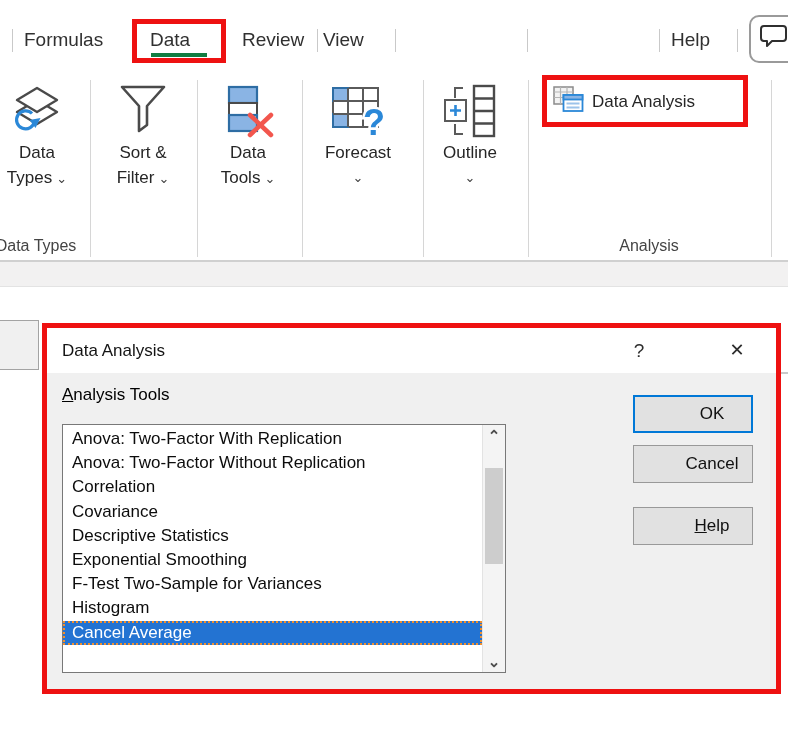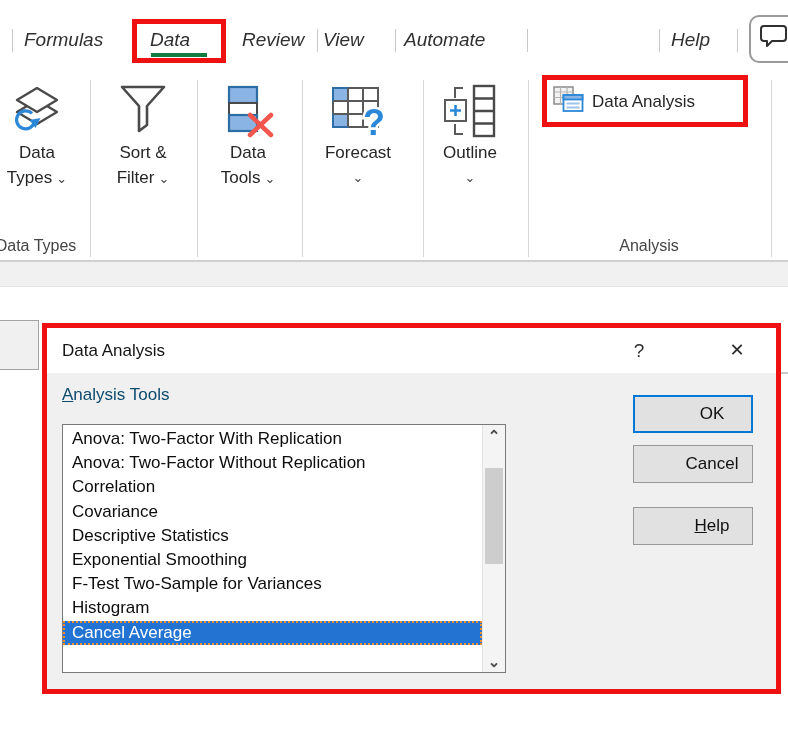--- a/index.html
+++ b/index.html
@@ -7,21 +7,21 @@
     --green:#107c41;
     --sel:#2373d2;
     --inkdark:#262626;
   }
   html,body{margin:0;padding:0;background:#fff;}
   #screen{
     position:relative;width:788px;height:742px;overflow:hidden;background:#ffffff;
     font-family:"Liberation Sans",sans-serif;-webkit-font-smoothing:antialiased;
   }
   
-  .tab{position:absolute;top:18px;height:44px;line-height:44px;font-size:19px;color:#303030;white-space:nowrap;cursor:default;font-style:italic;}
+  .tab{position:absolute;top:18px;height:44px;line-height:44px;font-size:19px;color:#303030;white-space:nowrap;cursor:default;}
   .tabsep{position:absolute;top:29px;height:23px;width:1px;background:#c9c9c9;}
   .redbox{position:absolute;border:5px solid var(--red);box-sizing:border-box;pointer-events:none;}
   #redbox-tab{left:132px;top:19px;width:94px;height:44px;}
   #green-underline{position:absolute;left:151px;top:53px;width:56px;height:4px;background:var(--green);}
   #comment-btn{position:absolute;left:749px;top:15px;width:54px;height:48px;background:#fff;border:2px solid #9a9a9a;border-radius:10px;box-sizing:border-box;display:flex;align-items:center;padding-left:9px;}
   
   .rbtn{position:absolute;top:80px;width:96px;height:158px;display:flex;flex-direction:column;align-items:center;font-size:17px;color:var(--inkdark);}
   .rbtn .iconwrap{height:58px;display:flex;align-items:center;justify-content:center;margin-top:2px;}
   .rbtn .l1,.rbtn .l2{line-height:25px;white-space:nowrap;text-align:center;}
   .chev{font-size:13px;color:#3c3c3c;margin-left:4px;}
@@ -37,21 +37,21 @@
   
   #namebox{position:absolute;left:-2px;top:320px;width:41px;height:50px;background:#f0f0f0;border:1px solid #a3a3a3;box-sizing:border-box;}
   #bg-gridline{position:absolute;left:781px;top:372px;width:7px;height:2px;background:#c9c9c9;}
   
   #dialog{position:absolute;left:42px;top:323px;width:739px;height:371px;border:5px solid var(--red);background:#f0f0f0;box-sizing:border-box;}
   #dialog-titlebar{position:relative;height:45px;background:#ffffff;}
   #dialog-title{position:absolute;left:15px;top:0;line-height:45px;font-size:17px;color:#141414;white-space:nowrap;}
   #dialog-help{position:absolute;left:574px;top:6px;width:36px;height:33px;text-align:center;line-height:33px;font-size:19px;color:#2d2d2d;}
   #dialog-close{position:absolute;left:662px;top:6px;width:56px;height:33px;text-align:center;line-height:33px;font-size:18px;color:#2d2d2d;}
   #dialog-body{position:relative;height:316px;}
-  #analysis-tools-label{position:absolute;left:15px;top:12px;font-size:17px;color:#0c4a6e;}
+  #analysis-tools-label{position:absolute;left:15px;top:12px;font-size:17px;color:#000000;}
   .accel{text-decoration:underline;}
   #listbox{position:absolute;left:15px;top:51px;width:444px;height:249px;background:#fff;border:1px solid #787878;box-sizing:border-box;overflow:hidden;}
   #list-items{position:absolute;left:0;top:2px;right:23px;}
   .listitem{height:24.2px;line-height:24.2px;padding-left:9px;font-size:17px;color:#0c0c0c;white-space:nowrap;overflow:hidden;}
   .listitem.selected{background:var(--sel);color:#fff;outline:2px dotted #f08f2e;outline-offset:-2px;}
   #scrollbar{position:absolute;right:0;top:0;width:23px;height:247px;background:#f4f4f4;border-left:1px solid #e3e3e3;box-sizing:border-box;}
   .scroll-arrow{position:absolute;left:0;width:22px;height:22px;text-align:center;color:#4d4d4d;font-size:15px;line-height:20px;font-weight:bold;}
   #scroll-up{top:1px;}
   #scroll-down{bottom:1px;line-height:26px;}
   #scroll-thumb{position:absolute;left:2px;top:43px;width:18px;height:96px;background:#cdcdcd;}
@@ -65,21 +65,20 @@
 
 <div id="screen">
 
   <div class="tabsep" style="left:12px"></div>
   <div class="tab" style="left:24px">Formulas</div>
   <div class="tab" style="left:150px">Data</div>
   <div class="tab" style="left:242px">Review</div>
   <div class="tabsep" style="left:317px"></div>
   <div class="tab" style="left:323px">View</div>
   <div class="tabsep" style="left:395px"></div>
-  <div class="tab" style="left:404px">Automate</div>
   <div class="tabsep" style="left:527px"></div>
   <div class="tabsep" style="left:659px"></div>
   <div class="tab" style="left:671px">Help</div>
   <div class="tabsep" style="left:737px"></div>
   <div id="green-underline"></div>
   <div id="redbox-tab" class="redbox"></div>
 
   <div id="comment-btn">
     <span>
       <svg width="28" height="26" viewBox="0 0 28 26">

